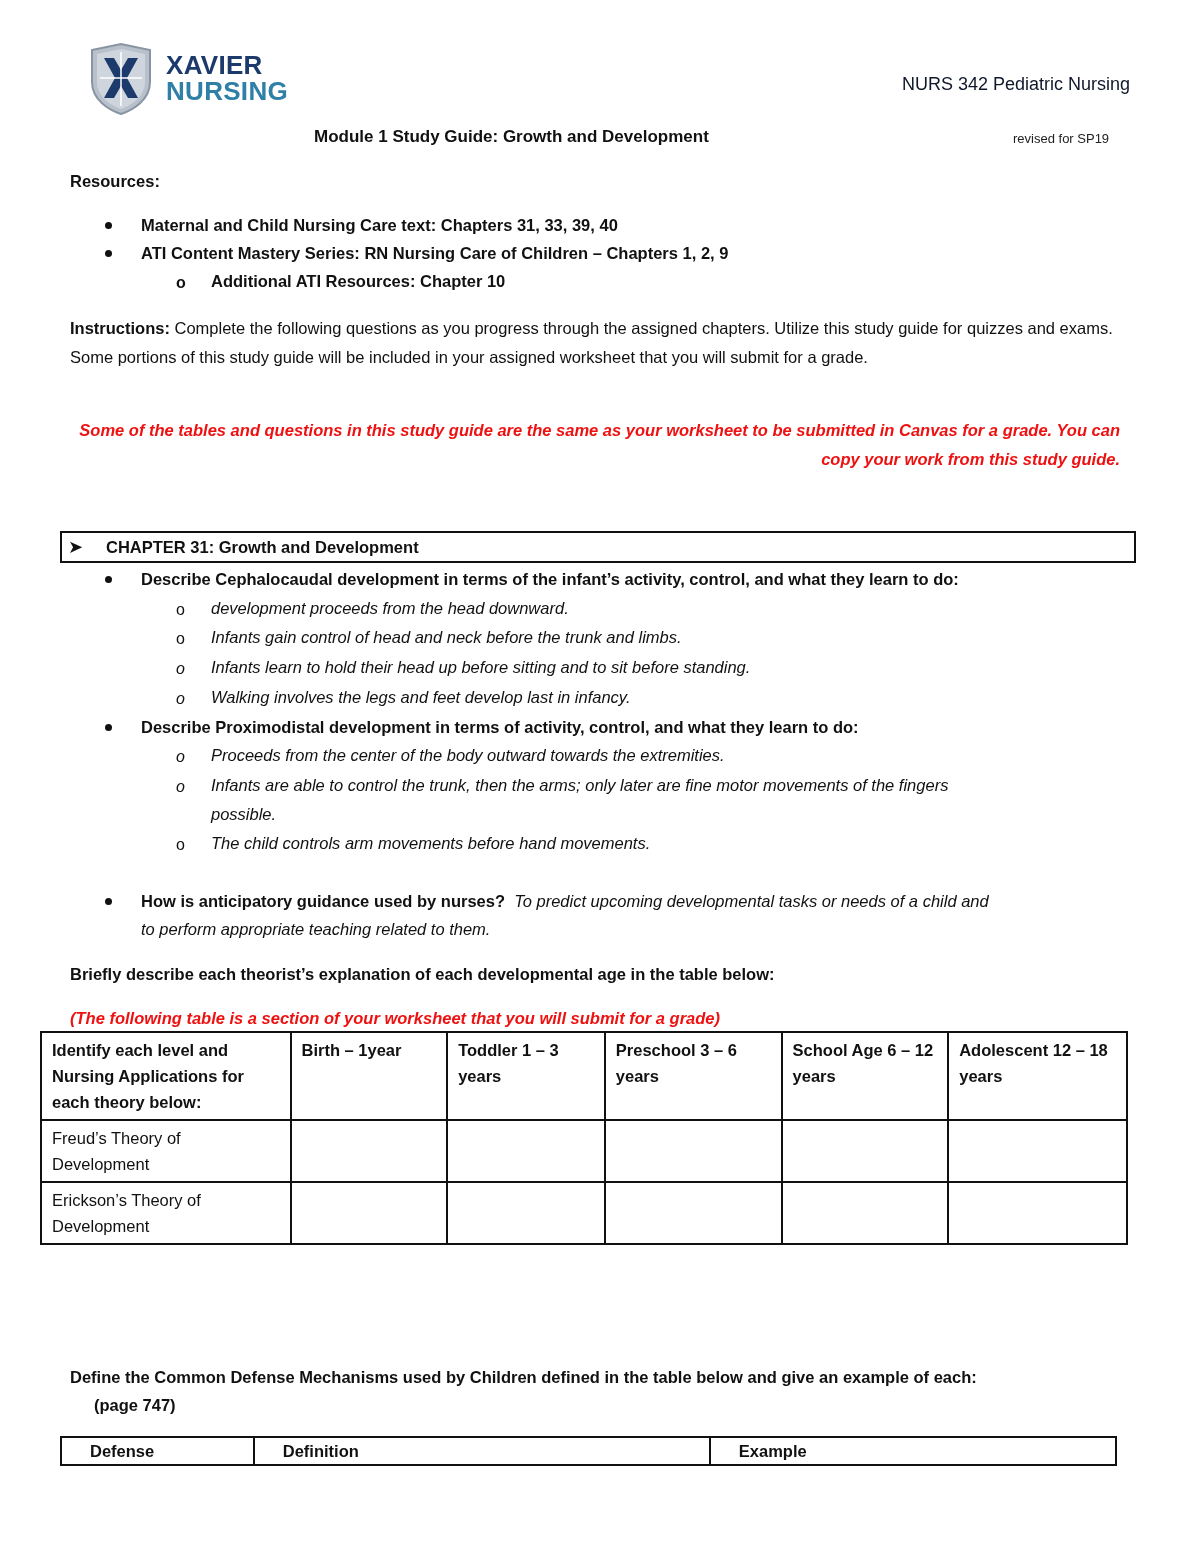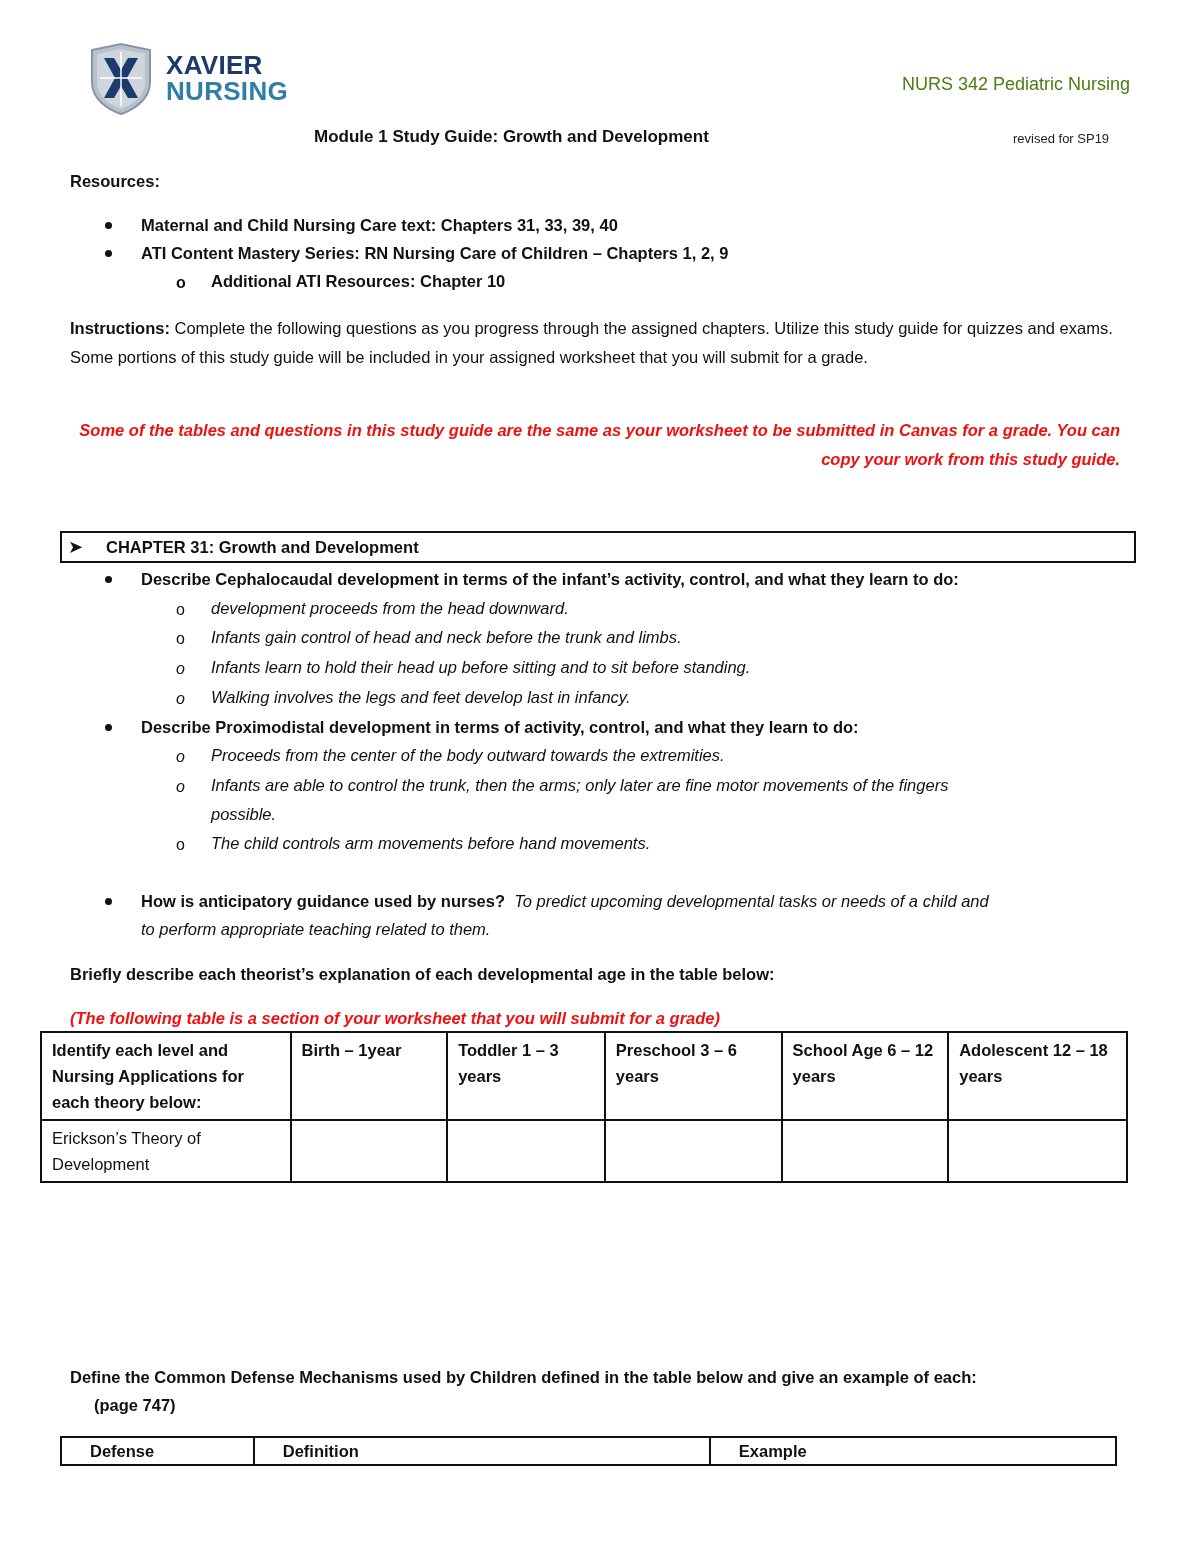--- a/index.html
+++ b/index.html
@@ -6,21 +6,21 @@
   body {
     width: 1200px; height: 1553px; position: relative; overflow: hidden;
     font-family: "Liberation Sans", "DejaVu Sans", sans-serif;
     color: #111111; font-size: 17px;
   }
   .abs { position: absolute; }
   .logo { left: 88px; top: 42px; width: 200px; height: 75px; }
   .logo-text { position: absolute; left: 78px; top: 10px; line-height: 26px; font-weight: bold; letter-spacing: 0.3px; }
   .logo-text .l1 { color: #1c3a6b; font-size: 26px; display: block; }
   .logo-text .l2 { color: #2f7fa6; font-size: 26px; display: block; }
-  .course { right: 70px; top: 74px; font-size: 18px; color: #4d7c0f; }
+  .course { right: 70px; top: 74px; font-size: 18px; color: #0f172a; }
   .title { left: 314px; top: 127px; font-size: 17px; font-weight: bold; }
   .revised { left: 1013px; top: 131px; font-size: 13px; color: #222; }
   .bold { font-weight: bold; }
   .it { font-style: italic; text-align: right; }
   .red { color: #ee1111; }
   .line { position: absolute; white-space: nowrap; font-size: 16.5px; }
   .bullet { position: absolute; width: 7px; height: 7px; background: #111; border-radius: 50%; }
   .sub-o { position: absolute; font-size: 16px; }
   .para { position: absolute; left: 70px; width: 1060px; line-height: 29px; font-size: 16.5px; }
   .chapter-box {
@@ -120,20 +120,28 @@
   <tbody>
       <tr class="head">
     <td>Identify each level and Nursing Applications for each theory below:</td>
     <td>Birth – 1year</td>
     <td>Toddler 1 – 3 years</td>
     <td>Preschool 3 – 6 years</td>
     <td>School Age 6 – 12 years</td>
     <td>Adolescent 12 – 18 years</td>
   </tr>
   <tr class="body">
+    <td>Freud’s Theory of Development</td>
+    <td></td>
+    <td></td>
+    <td></td>
+    <td></td>
+    <td></td>
+  </tr>
+  <tr class="body">
     <td>Erickson’s Theory of Development</td>
     <td></td>
     <td></td>
     <td></td>
     <td></td>
     <td></td>
   </tr>
 </tbody>
   </table>
 

